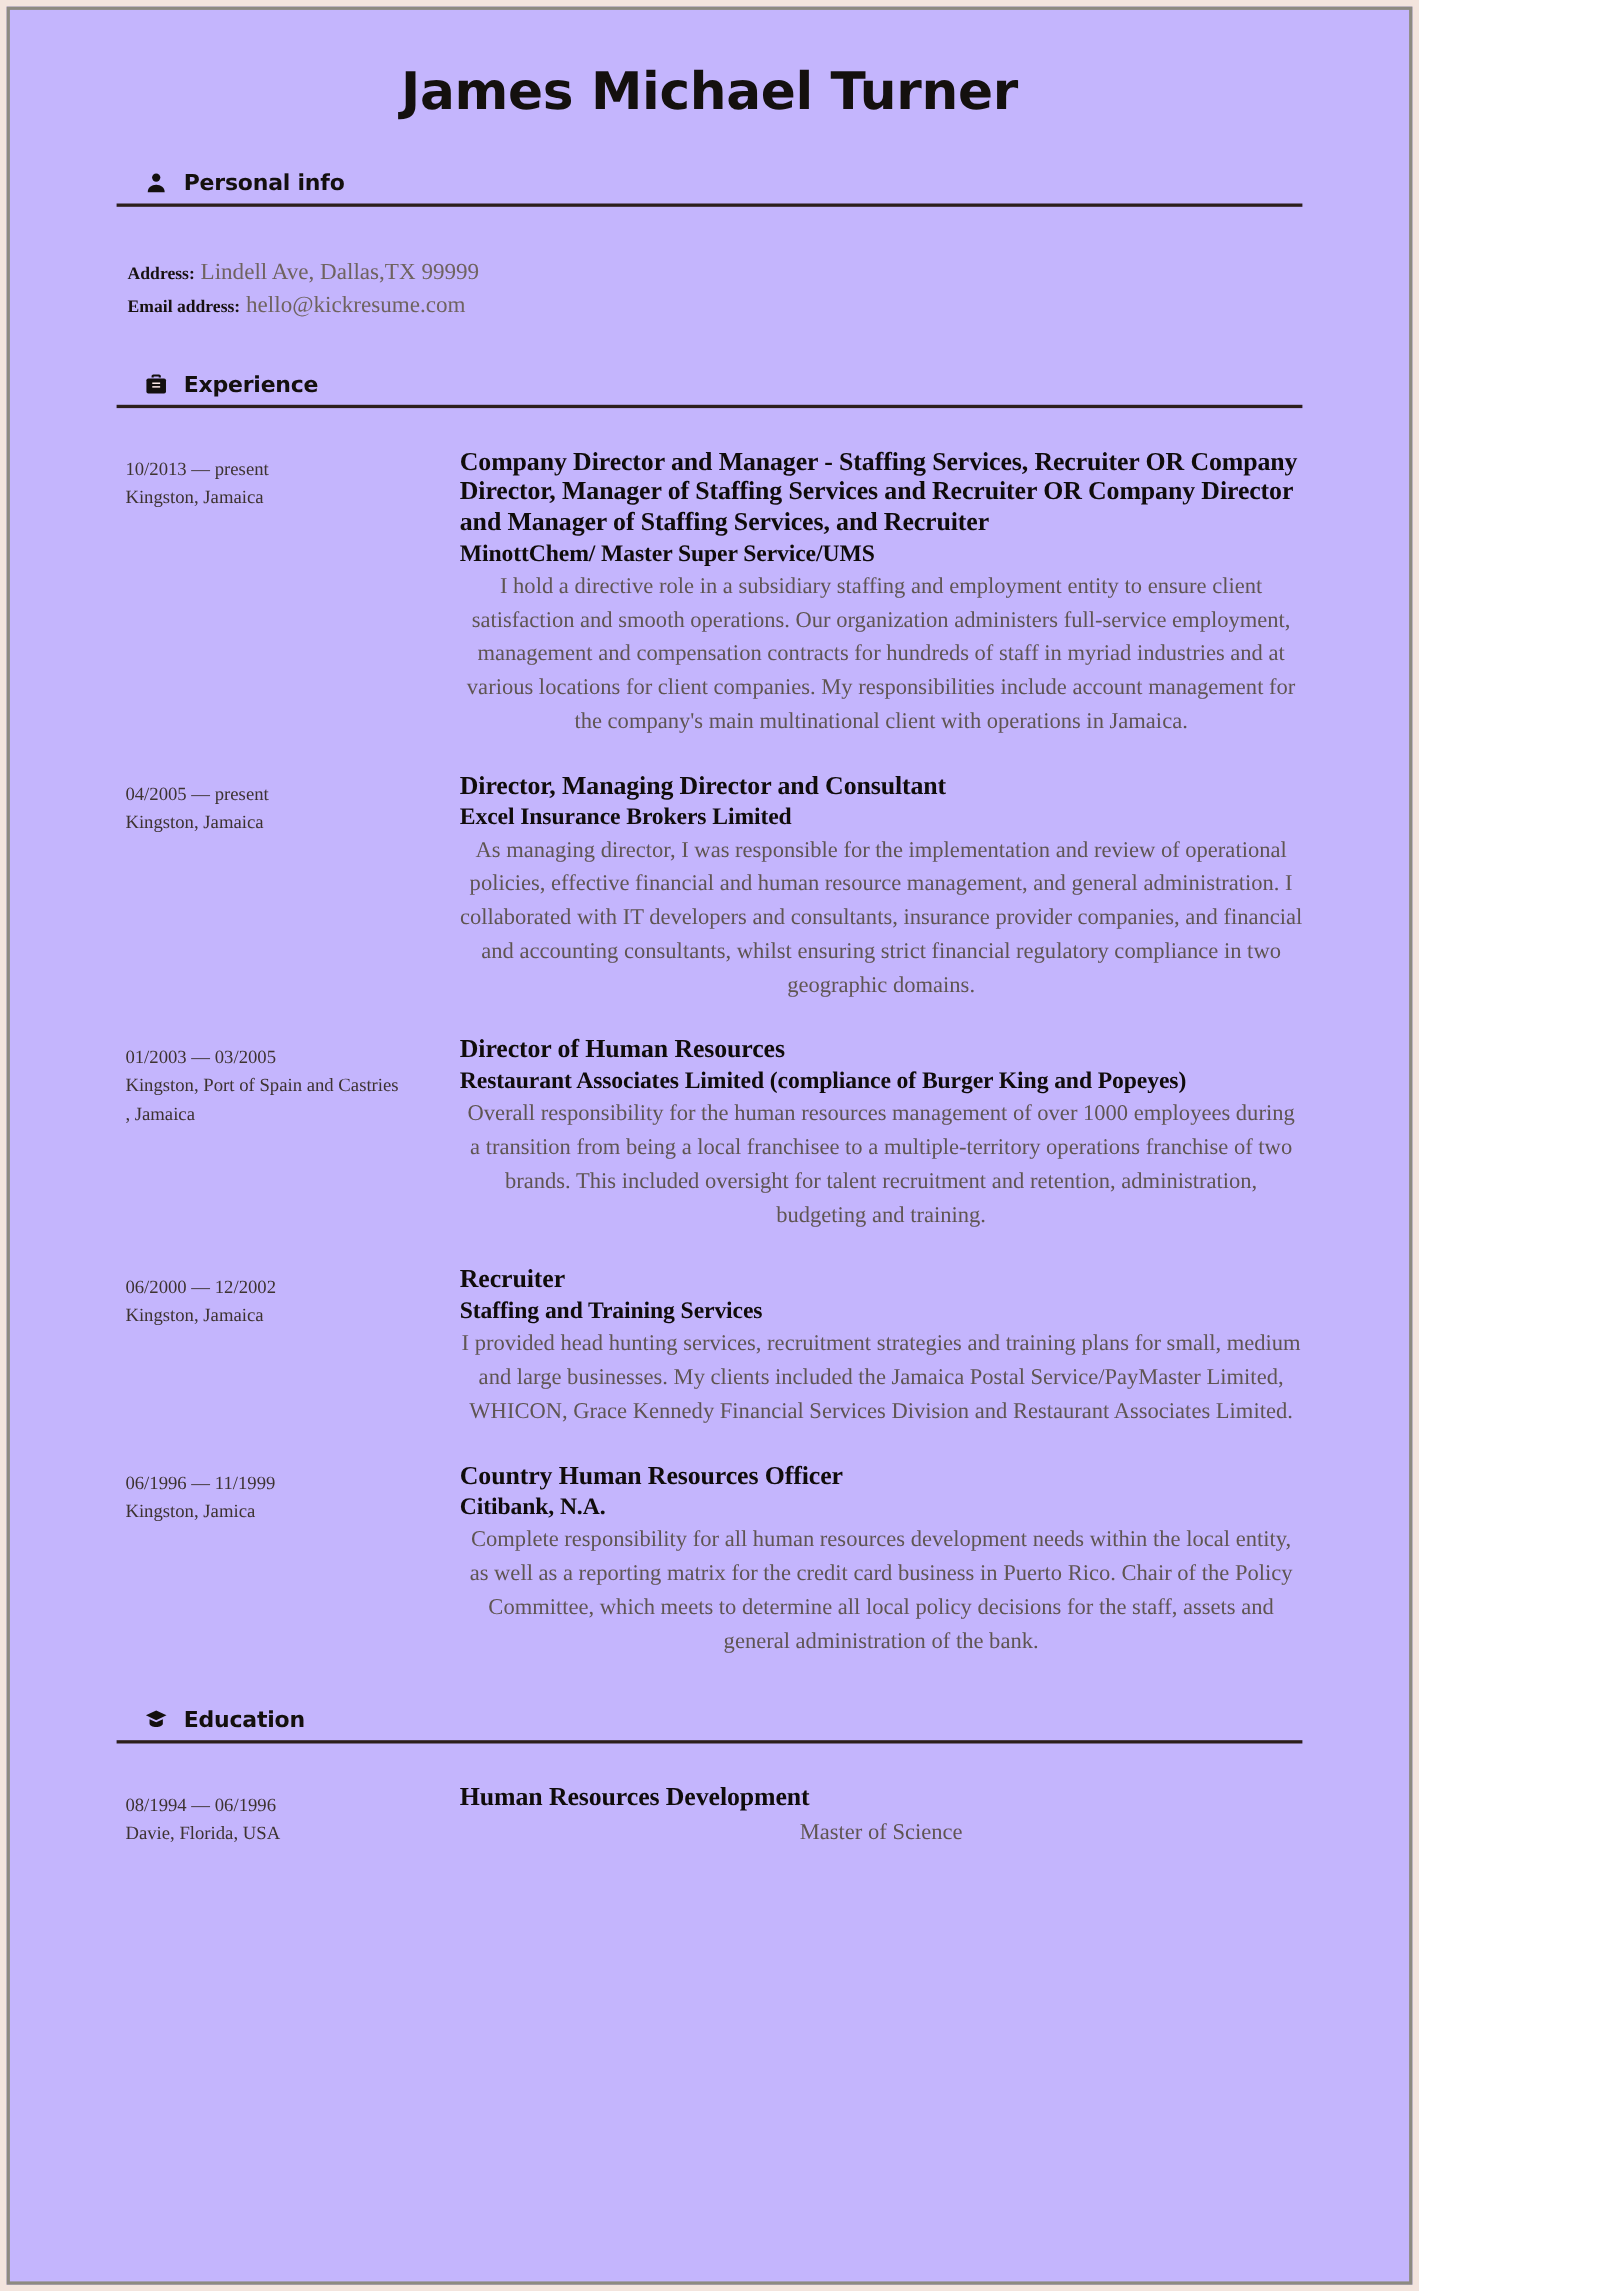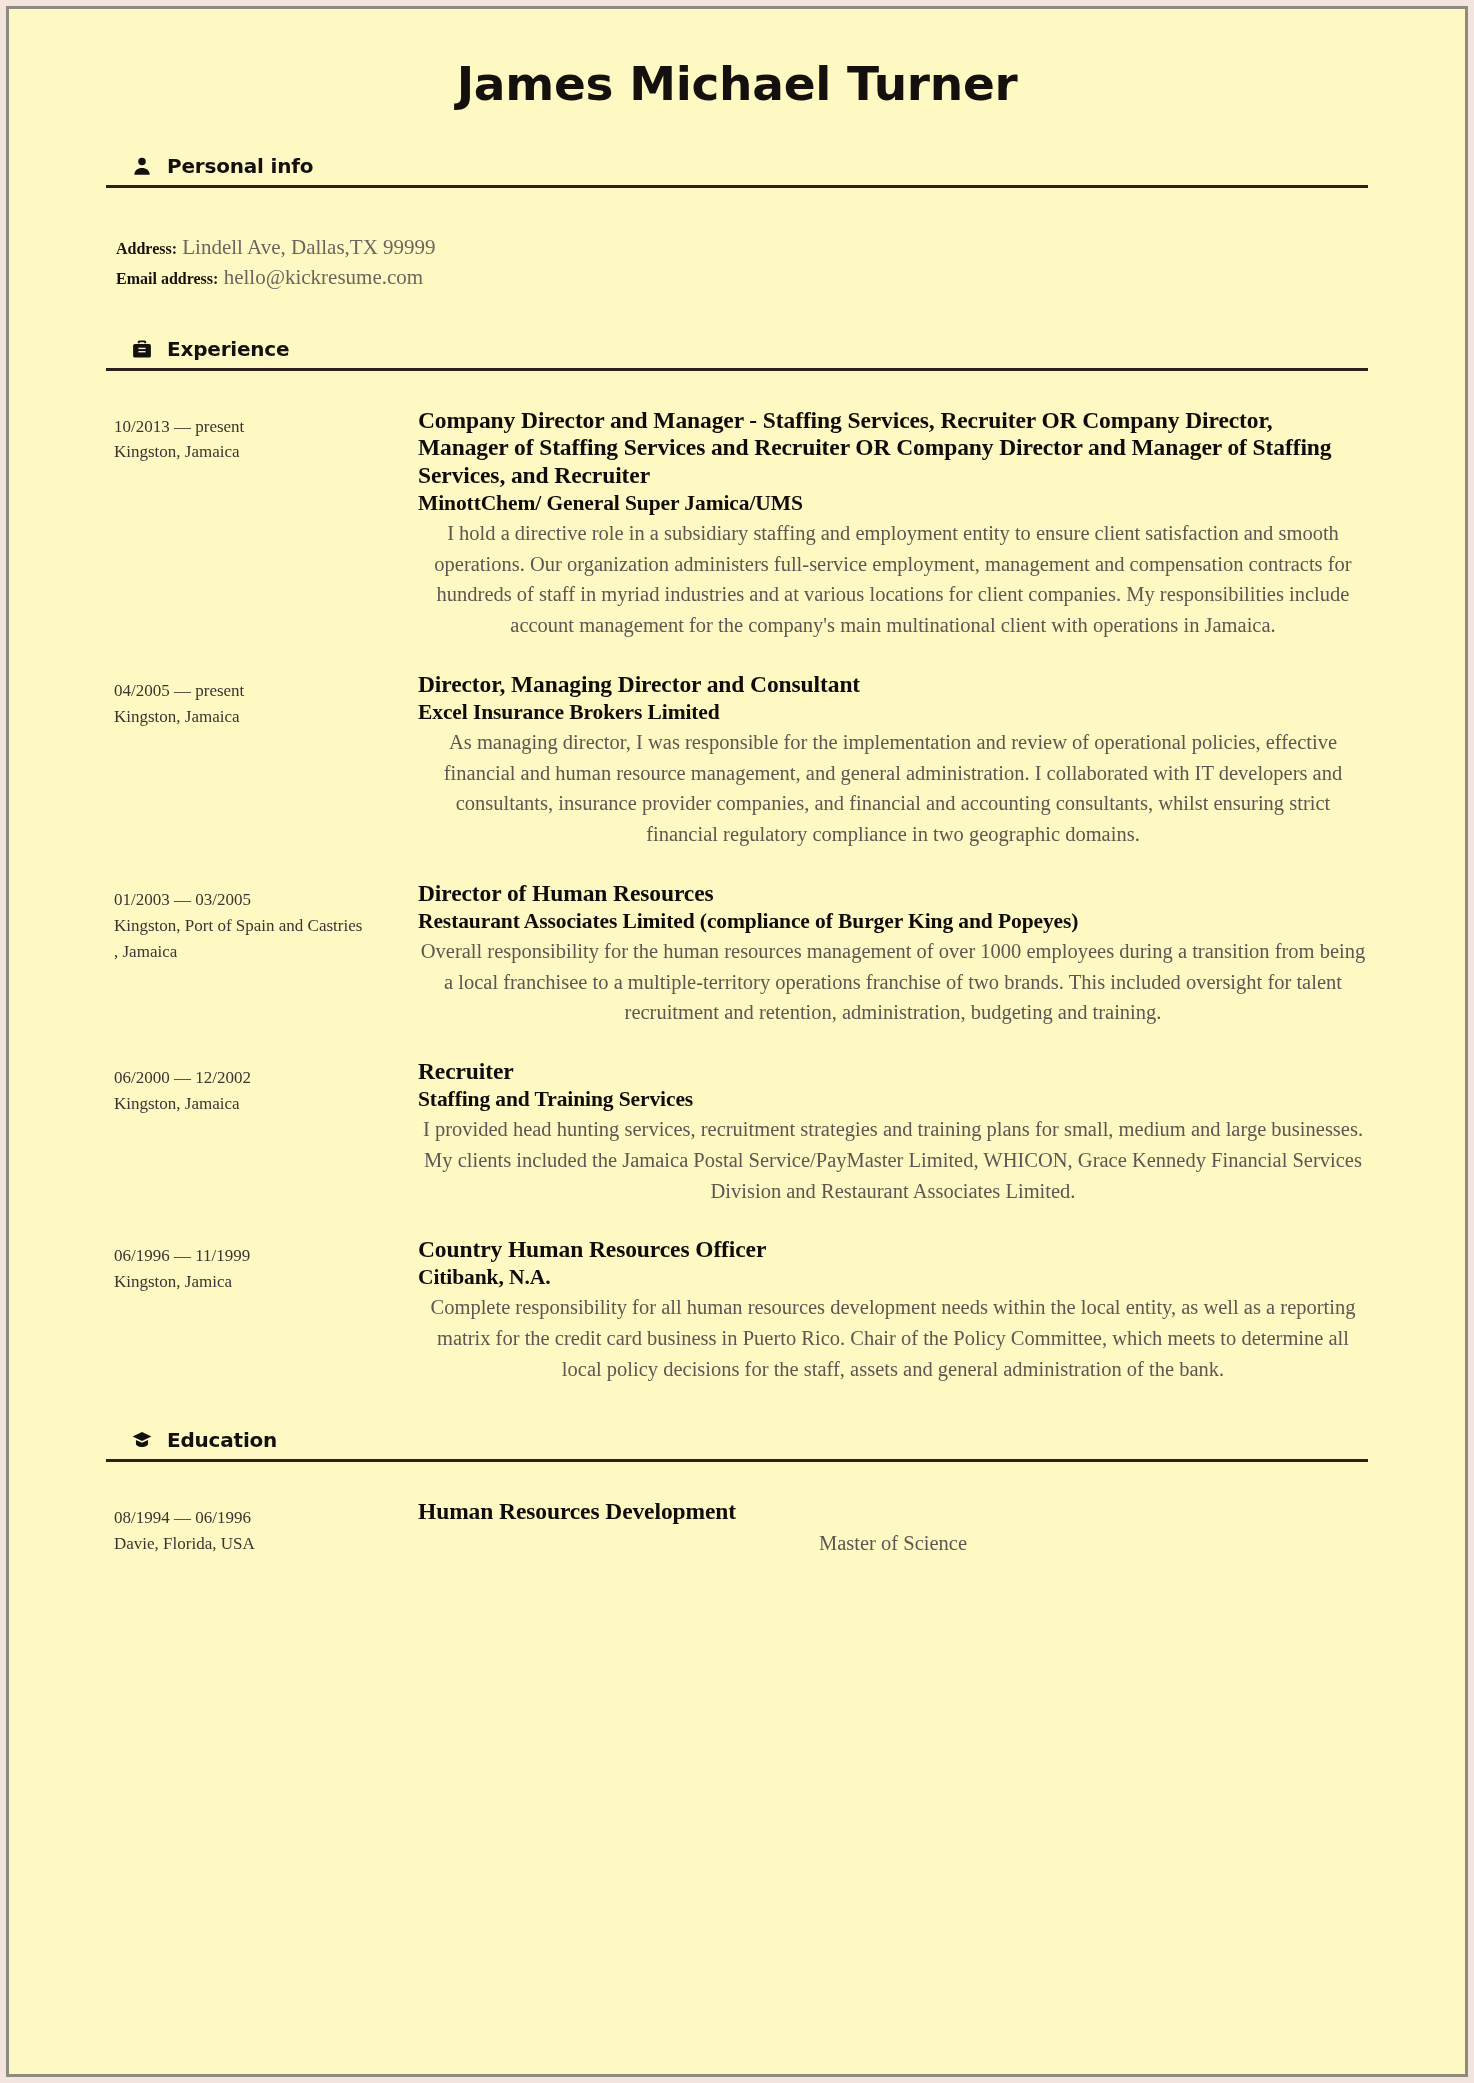--- a/index.html
+++ b/index.html
@@ -10,23 +10,23 @@
   body {
     width: 1474px;
     height: 2083px;
     font-family: "Liberation Serif", serif;
     -webkit-font-smoothing: antialiased;
   }
 
   .page {
     position: relative;
     box-sizing: border-box;
-    width: 1474px;
+    width: 1290px;
     height: 2083px;
-    background: #fef9c3;
+    background: #c4b5fd;
     border: 6px solid #f3e4dd;
     outline: 3px solid #8d8a80;
     outline-offset: -9px;
     overflow: hidden;
   }
 
   .inner {
     box-sizing: border-box;
     padding: 0 100px 0 100px;
   }
@@ -186,21 +186,21 @@
       <div class="entries">
 
         <div class="entry">
           <div class="entry-meta">
             <span class="entry-date">10/2013 — present</span>
             <span class="entry-place">Kingston, Jamaica</span>
 
           </div>
           <div class="entry-body">
             <div class="entry-title">Company Director and Manager - Staffing Services, Recruiter OR Company Director, Manager of Staffing Services and Recruiter OR Company Director and Manager of Staffing Services, and Recruiter</div>
-            <div class="entry-org">MinottChem/ General Super Jamica/UMS</div>
+            <div class="entry-org">MinottChem/ Master Super Service/UMS</div>
             <div class="entry-desc">I hold a directive role in a subsidiary staffing and employment entity to ensure client satisfaction and smooth operations. Our organization administers full-service employment, management and compensation contracts for hundreds of staff in myriad industries and at various locations for client companies. My responsibilities include account management for the company's main multinational client with operations in Jamaica.</div>
           </div>
         </div>
 
         <div class="entry">
           <div class="entry-meta">
             <span class="entry-date">04/2005 — present</span>
             <span class="entry-place">Kingston, Jamaica</span>
 
           </div>

